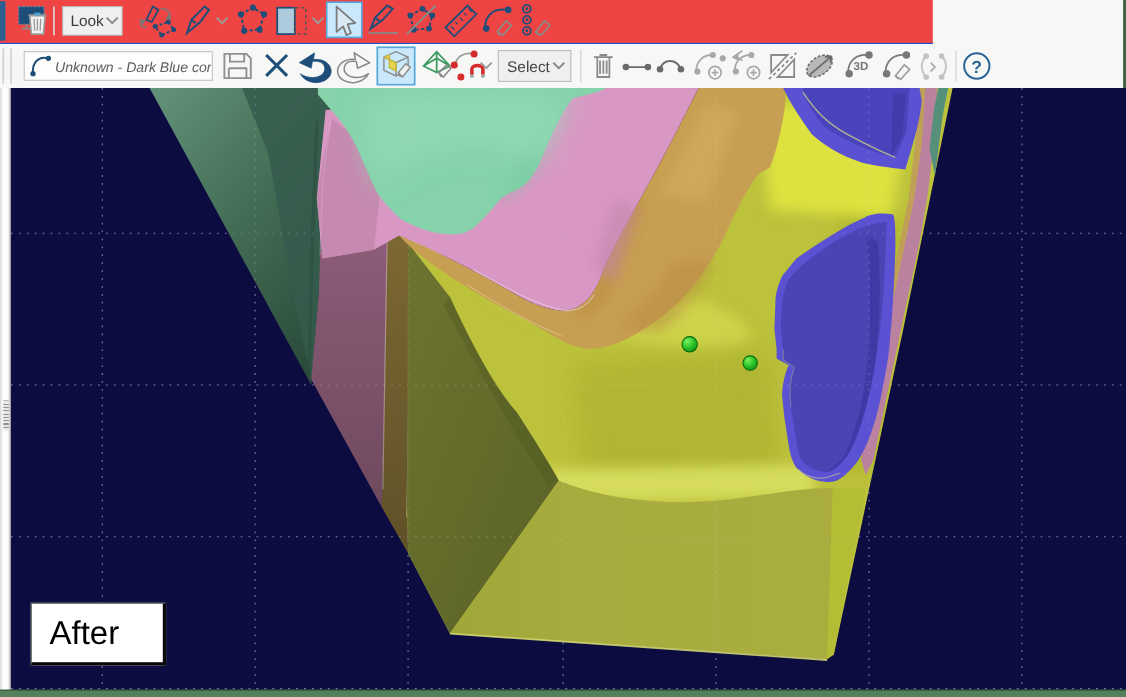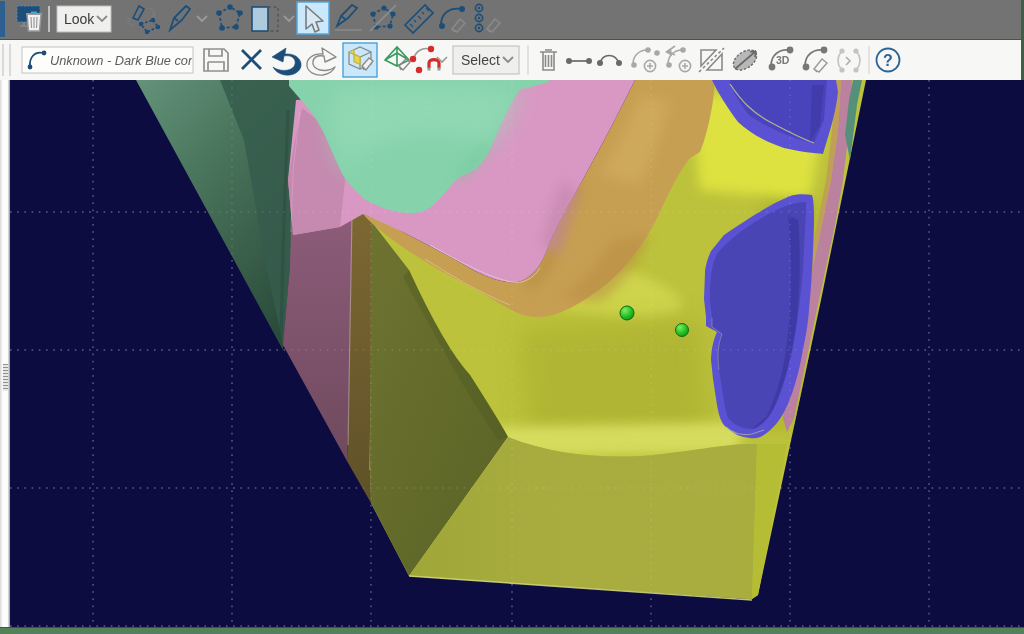--- a/index.html
+++ b/index.html
@@ -175,22 +175,25 @@
           <line x1="10" y1="626" x2="1024" y2="626"></line>
       </g>
     </g>
   </svg>
 
   <div class="abs" style="left:0;top:80px;width:10px;height:548px;background:linear-gradient(90deg,#d8d8d8 0,#ffffff 30%,#fbfbfb 75%,#a9a9a9 95%,#6a6a7a 100%);"></div>
   <div class="abs" style="left:3px;top:364px;width:5px;height:27px;background:repeating-linear-gradient(180deg,#8f8f8f 0,#8f8f8f 1px,#e8e8e8 1px,#e8e8e8 3px);"></div>
 
   <div class="abs" style="left:0;top:627px;width:1024px;height:7px;background:#55815a;border-top:1px solid #355c3c;"></div>
 
-
-  <div class="abs" id="row1" style="left:0;top:0;width:1024px;height:39px;background:#737373;border-bottom:6px solid #1d4ed8;">
+  <div class="abs" style="left:28px;top:548px;width:119px;height:53px;background:#ffffff;border:1px solid #666;border-right:3px solid #0a0a0a;border-bottom:3px solid #0a0a0a;">
+    <div style="margin:10px 0 0 16px;font-size:30px;color:#000;">After</div>
+  </div>
+
+  <div class="abs" id="row1" style="left:0;top:0;width:848px;height:39px;background:#ef4444;border-bottom:6px solid #1d4ed8;">
     <svg width="1024" height="39" viewBox="0 0 1024 39">
 
       <rect x="0" y="1" width="5" height="36" fill="#2d6090"></rect>
 
       <g>
         <rect x="17" y="6" width="23" height="16" fill="#1d4e79" stroke="#5a87ac" stroke-width="1" stroke-dasharray="2,1.5"></rect>
         <path d="M24,22 L24,26 M20,26 L30,26" stroke="#8a8a8a" stroke-width="1.6" fill="none"></path>
         <g stroke="#9a9a9a" stroke-width="1.5" fill="#f2f2f2">
           <path d="M27,14 L41,14 L39.5,31 L28.5,31 Z"></path>
           <path d="M26,14 L42,14" stroke-width="1.8"></path>

